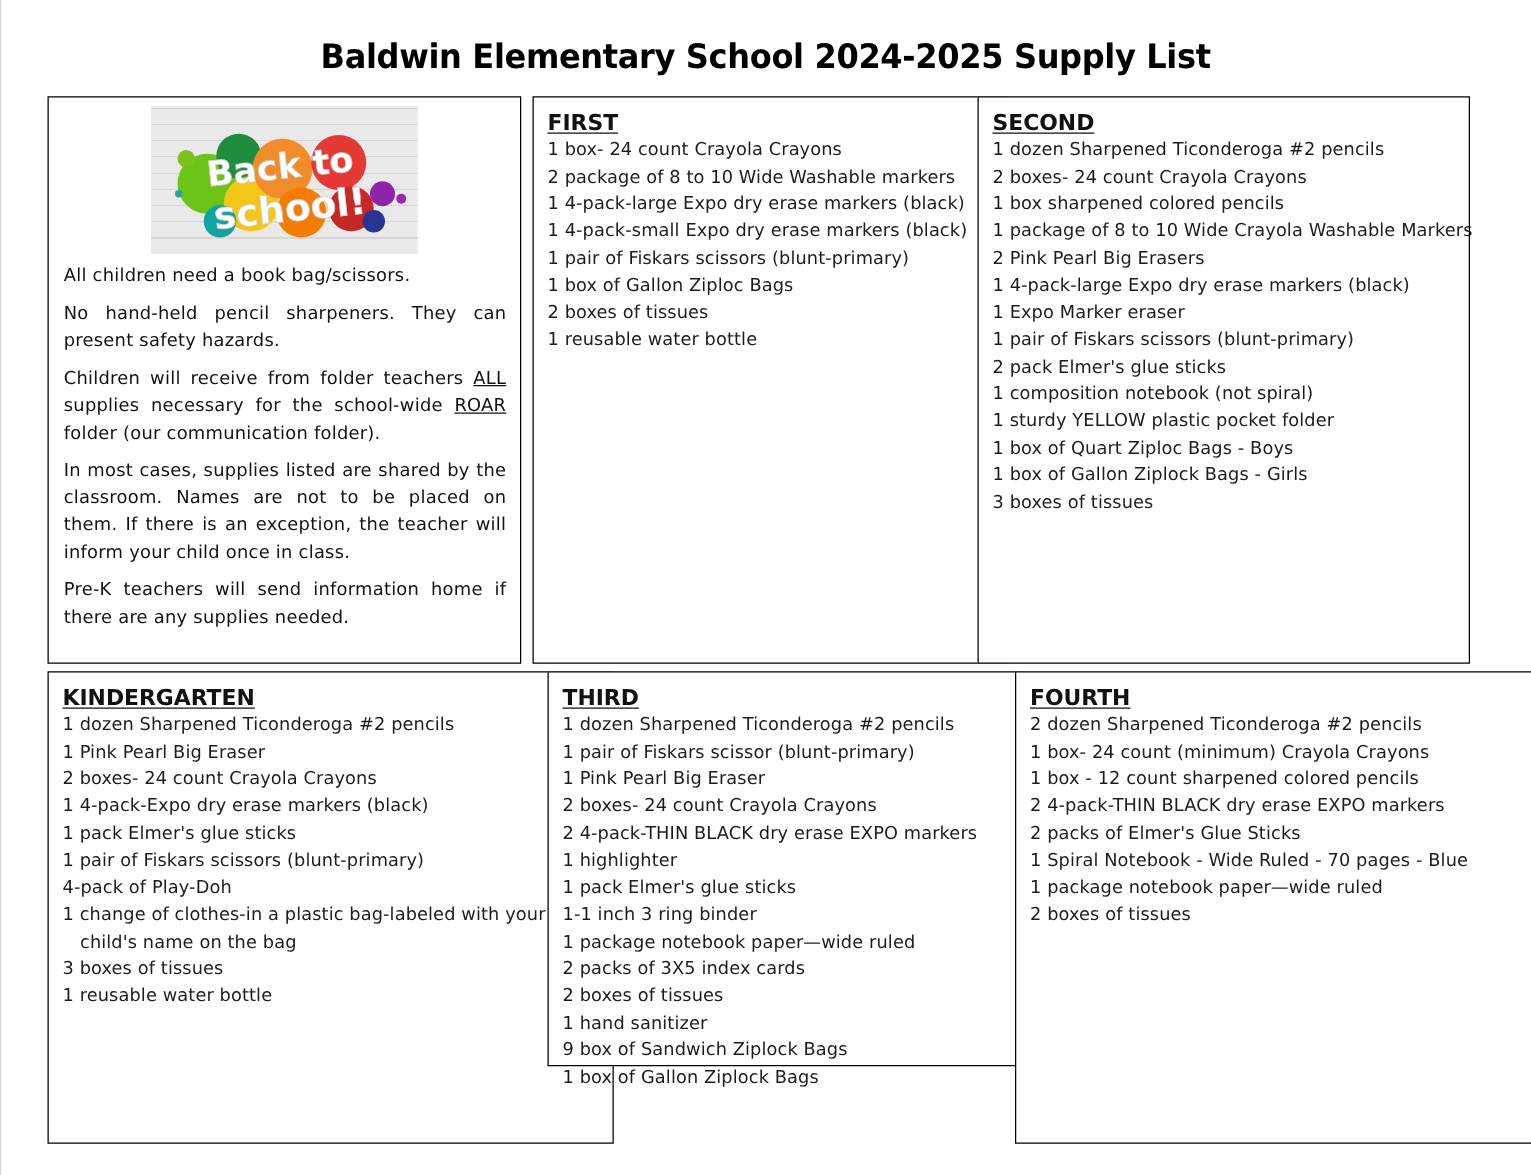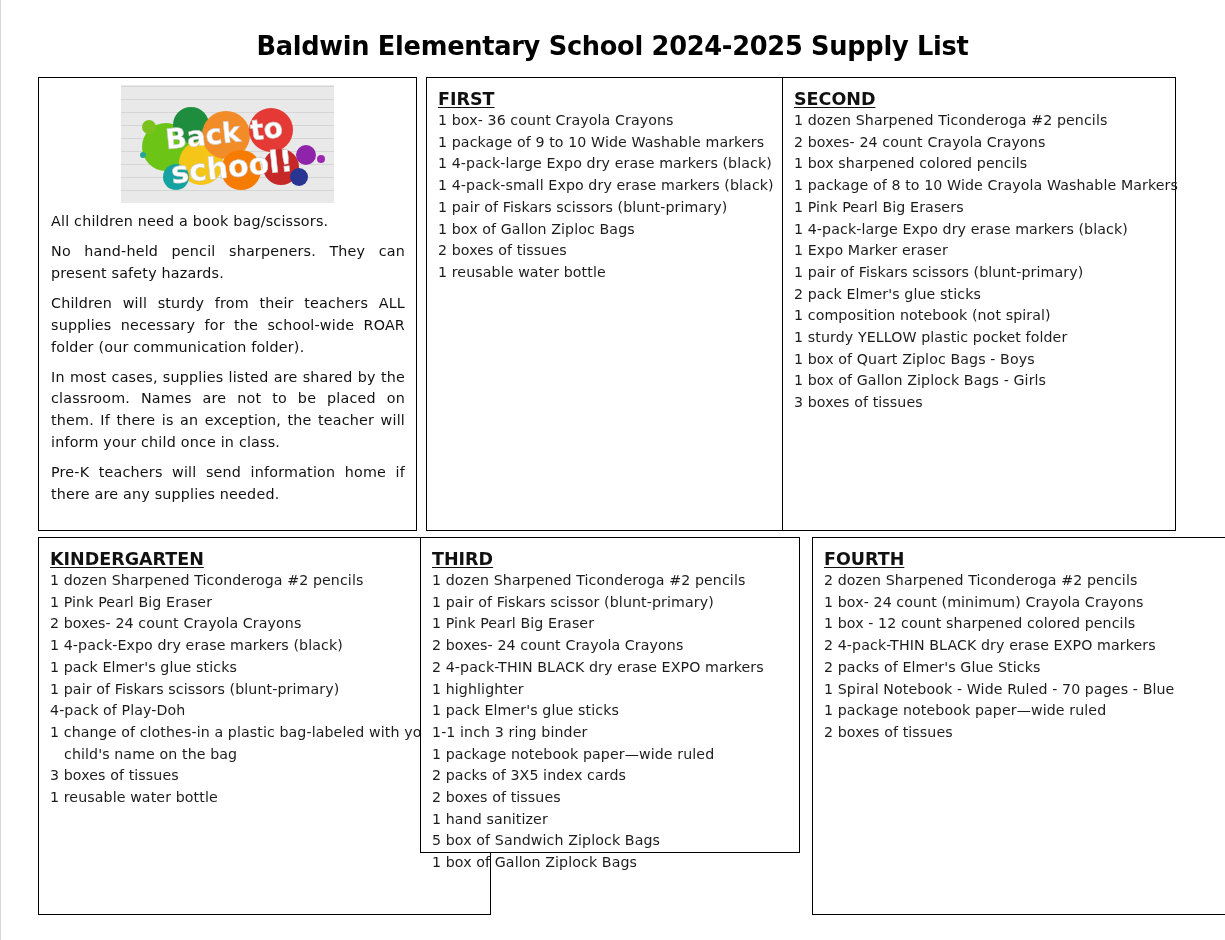--- a/index.html
+++ b/index.html
@@ -13,21 +13,21 @@
       font-family: "DejaVu Sans", sans-serif; font-weight: bold; font-size: 27px;
       letter-spacing: -0.3px; transform: scaleX(0.95); color: #000;
     }
     .box {
       position: absolute; border: 1px solid #000; box-sizing: border-box; background: #fff;
     }
     .b-info { left: 38px; top: 77px; width: 379px; height: 454px; }
     .b-first { left: 426px; top: 77px; width: 380px; height: 454px; }
     .b-second { left: 782px; top: 77px; width: 394px; height: 454px; }
     .b-kinder { left: 38px; top: 537px; width: 453px; height: 378px; }
-    .b-third { left: 420px; top: 537px; width: 380px; height: 316px; }
+    .b-third { left: 438px; top: 537px; width: 380px; height: 316px; }
     .b-fourth { left: 812px; top: 537px; width: 466px; height: 378px; }
 
     .list { position: absolute; left: 11px; top: 10px; right: 6px; }
     .heading {
       font-weight: bold; font-size: 17.5px; text-decoration: underline; text-underline-offset: 2px;
       line-height: 22px; margin-bottom: 0px; color: #111;
     }
     .item {
       font-size: 14.2px; line-height: 21.7px; white-space: nowrap; color: #1c1c1c;
       letter-spacing: 0.1px;
@@ -35,21 +35,21 @@
     .item.wrap { white-space: normal; padding-left: 14px; text-indent: -14px; }
 
     .banner {
       position: absolute; left: 82px; top: 7px; width: 213px; height: 118px;
       background: repeating-linear-gradient(0deg, #e9e9e9 0 12px, #d6d6d6 12px 13px), #ececec;
       overflow: hidden;
     }
     .banner svg { position: absolute; left: 0; top: 0; }
     .info-text { position: absolute; left: 12px; top: 133px; width: 354px; font-size: 14.3px; line-height: 21.7px; color: #111; letter-spacing: 0.2px; }
     .info-text p { margin: 0 0 8.5px 0; text-align: justify; }
-    .u { }
+    .u { text-decoration: underline; }
   </style>
 </head>
 <body>
 
 <div class="leftedge"></div>
 
 <div class="title">Baldwin Elementary School 2024-2025 Supply List</div>
 
 <div class="box b-info">
   <div class="banner">
@@ -67,48 +67,48 @@
       <circle cx="178" cy="92" r="9" fill="#283593"></circle>
       <circle cx="200" cy="74" r="4" fill="#9c27b0"></circle>
       <circle cx="22" cy="70" r="3" fill="#26a69a"></circle>
       <text x="104" y="58" text-anchor="middle" font-family="DejaVu Sans, sans-serif" font-weight="bold" font-size="28" fill="#ffffff" stroke="#cccccc" stroke-width="0.6" transform="rotate(-6 104 58)">Back to</text>
       <text x="112" y="92" text-anchor="middle" font-family="DejaVu Sans, sans-serif" font-weight="bold" font-size="30" fill="#ffffff" stroke="#cccccc" stroke-width="0.6" transform="rotate(-6 112 92)">school!</text>
     </svg>
   </div>
   <div class="info-text">
     <p>All children need a book bag/scissors.</p>
     <p>No hand-held pencil sharpeners. They can present safety hazards.</p>
-    <p><span>Children will sturdy from their teachers </span><span class="u">ALL</span><span> supplies necessary for the school-wide </span><span class="u">ROAR</span><span> folder (our communication folder).</span></p>
+    <p><span>Children will receive from folder teachers </span><span class="u">ALL</span><span> supplies necessary for the school-wide </span><span class="u">ROAR</span><span> folder (our communication folder).</span></p>
     <p>In most cases, supplies listed are shared by the classroom. Names are not to be placed on them.  If there is an exception, the teacher will inform your child once in class.</p>
     <p>Pre-K teachers will send information home if there are any supplies needed.</p>
   </div>
 </div>
 
 <div class="box b-first">
   <div class="list">
     <div class="heading">FIRST</div>
-  <div class="item">1 box- 36 count Crayola Crayons</div>
-      <div class="item">1 package of 9 to 10 Wide Washable markers</div>
+  <div class="item">1 box- 24 count Crayola Crayons</div>
+      <div class="item">2 package of 8 to 10 Wide Washable markers</div>
       <div class="item">1 4-pack-large Expo dry erase markers (black)</div>
       <div class="item">1 4-pack-small Expo dry erase markers (black)</div>
       <div class="item">1 pair of Fiskars scissors (blunt-primary)</div>
       <div class="item">1 box of Gallon Ziploc Bags</div>
       <div class="item">2 boxes of tissues</div>
       <div class="item">1 reusable water bottle</div>
     </div>
 </div>
 
 <div class="box b-second">
   <div class="list">
     <div class="heading">SECOND</div>
   <div class="item">1 dozen Sharpened Ticonderoga #2 pencils</div>
       <div class="item">2 boxes- 24 count Crayola Crayons</div>
       <div class="item">1 box sharpened colored pencils</div>
       <div class="item">1 package of 8 to 10 Wide Crayola Washable Markers</div>
-      <div class="item">1 Pink Pearl Big Erasers</div>
+      <div class="item">2 Pink Pearl Big Erasers</div>
       <div class="item">1 4-pack-large Expo dry erase markers (black)</div>
       <div class="item">1 Expo Marker eraser</div>
       <div class="item">1 pair of Fiskars scissors (blunt-primary)</div>
       <div class="item">2 pack Elmer's glue sticks</div>
       <div class="item">1 composition notebook (not spiral)</div>
       <div class="item">1 sturdy YELLOW plastic pocket folder</div>
       <div class="item">1 box of Quart Ziploc Bags - Boys</div>
       <div class="item">1 box of Gallon Ziplock Bags - Girls</div>
       <div class="item">3 boxes of tissues</div>
     </div>
@@ -138,21 +138,21 @@
       <div class="item">1 Pink Pearl Big Eraser</div>
       <div class="item">2 boxes- 24 count Crayola Crayons</div>
       <div class="item">2 4-pack-THIN BLACK dry erase EXPO markers</div>
       <div class="item">1 highlighter</div>
       <div class="item">1 pack Elmer's glue sticks</div>
       <div class="item">1-1 inch 3 ring binder</div>
       <div class="item">1 package notebook paper—wide ruled</div>
       <div class="item">2 packs of 3X5 index cards</div>
       <div class="item">2 boxes of tissues</div>
       <div class="item">1 hand sanitizer</div>
-      <div class="item">5 box of Sandwich Ziplock Bags</div>
+      <div class="item">9 box of Sandwich Ziplock Bags</div>
       <div class="item">1 box of Gallon Ziplock Bags</div>
     </div>
 </div>
 
 <div class="box b-fourth">
   <div class="list">
     <div class="heading">FOURTH</div>
   <div class="item">2 dozen Sharpened Ticonderoga #2 pencils</div>
       <div class="item">1 box- 24 count (minimum) Crayola Crayons</div>
       <div class="item">1 box - 12 count sharpened colored pencils</div>

